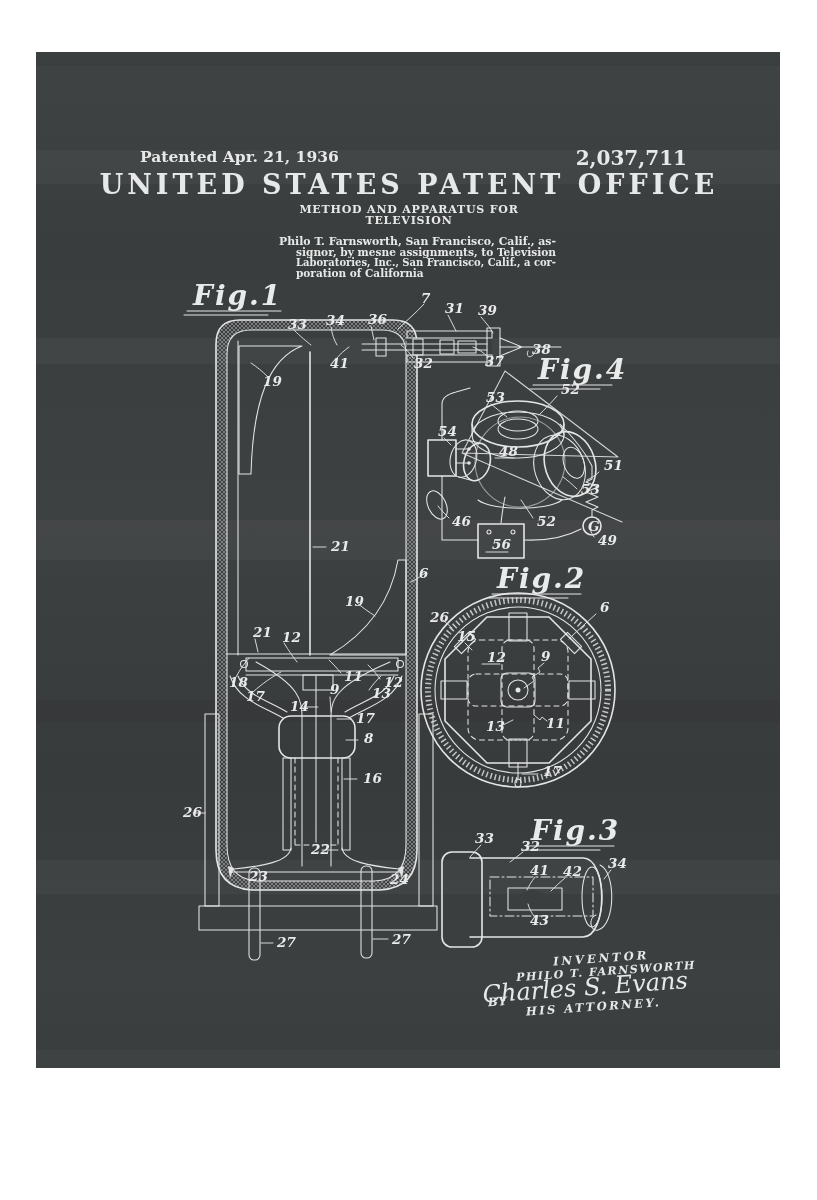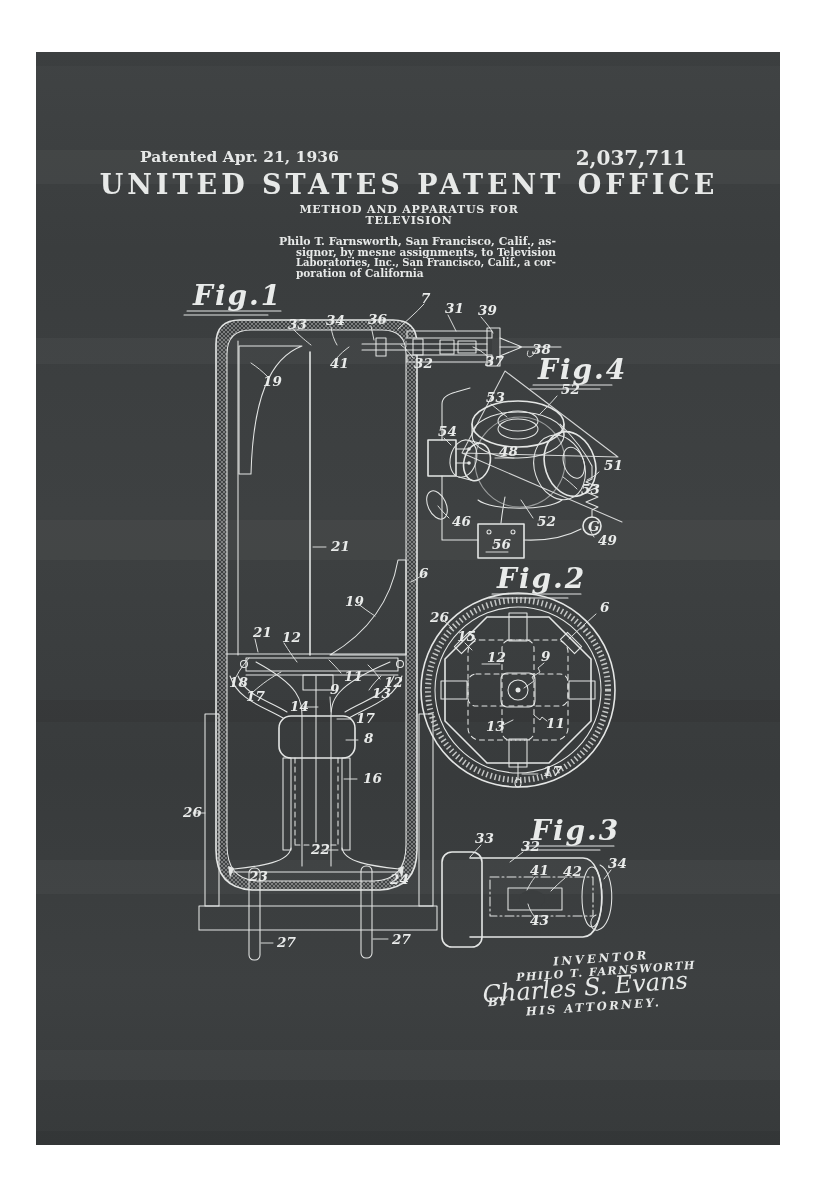--- a/index.html
+++ b/index.html
@@ -1,16 +1,16 @@
 <!DOCTYPE html>
 <html><head>
 <meta charset="utf-8">
 <style>
   html,body{margin:0;padding:0;background:#ffffff;}
-  .page{position:relative;width:817px;height:1200px;background:#ffffff;overflow:hidden;}
+  .page{position:relative;width:817px;height:1068px;background:#ffffff;overflow:hidden;}
   svg{position:absolute;left:0;top:0;}
   .s{stroke:#e4e6e5;stroke-width:1.6;fill:none;stroke-linecap:round;stroke-linejoin:round;}
   .s2{stroke:#e4e6e5;stroke-width:1.05;fill:none;stroke-linecap:round;stroke-linejoin:round;}
   .ld{stroke:#dfe1e0;stroke-width:1;fill:none;stroke-linecap:round;opacity:.95;}
   .dash{stroke-dasharray:5 4;}
   .dashdot{stroke-dasharray:9 3 2 3;}
   .stip{stroke:#dcdedd;stroke-width:6;fill:none;stroke-dasharray:1.5 2.8;opacity:.85;}
   .ref{font:italic bold 13.5px "DejaVu Serif",serif;fill:#e9ebea;}
   .figlabel{font:italic bold 28px "DejaVu Serif",serif;fill:#e9ebea;letter-spacing:2px;}
   .h{fill:#e7e9e8;font-family:"DejaVu Serif",serif;font-weight:bold;}

